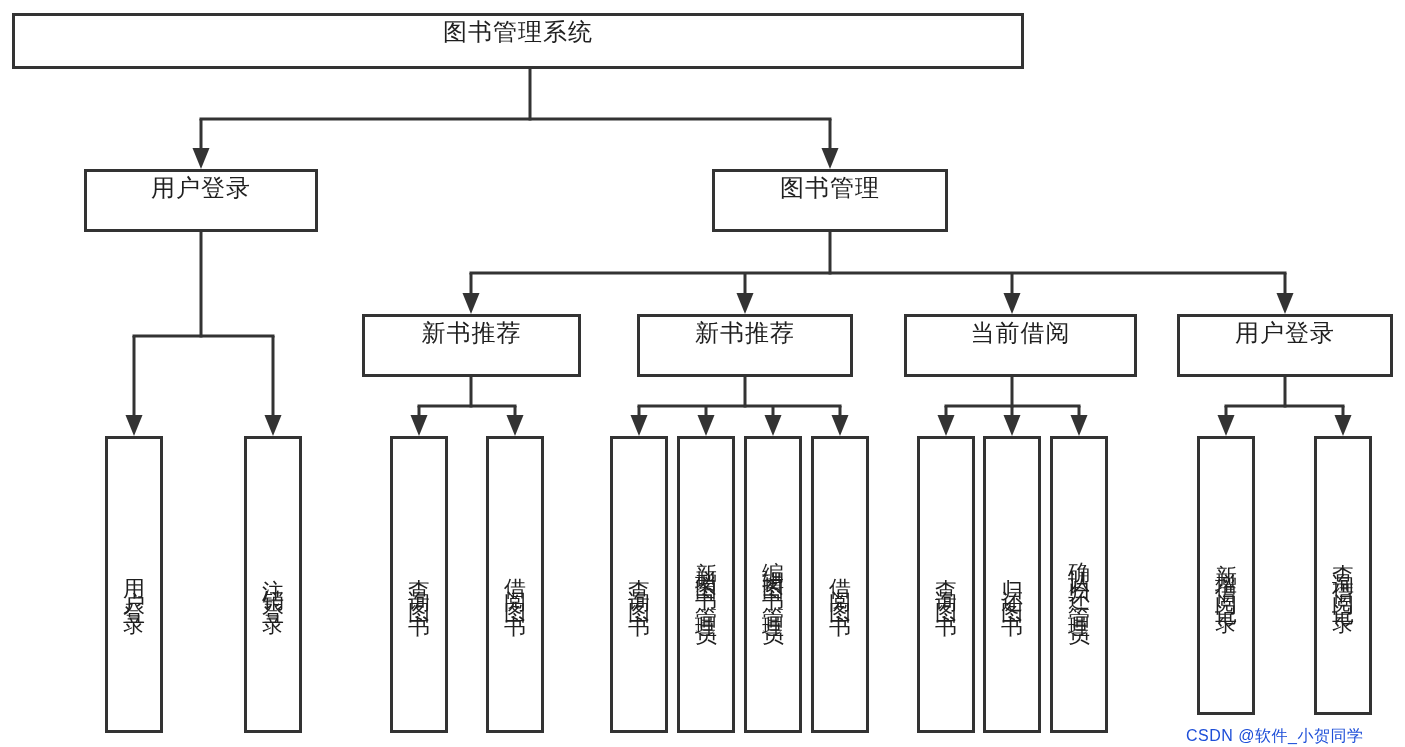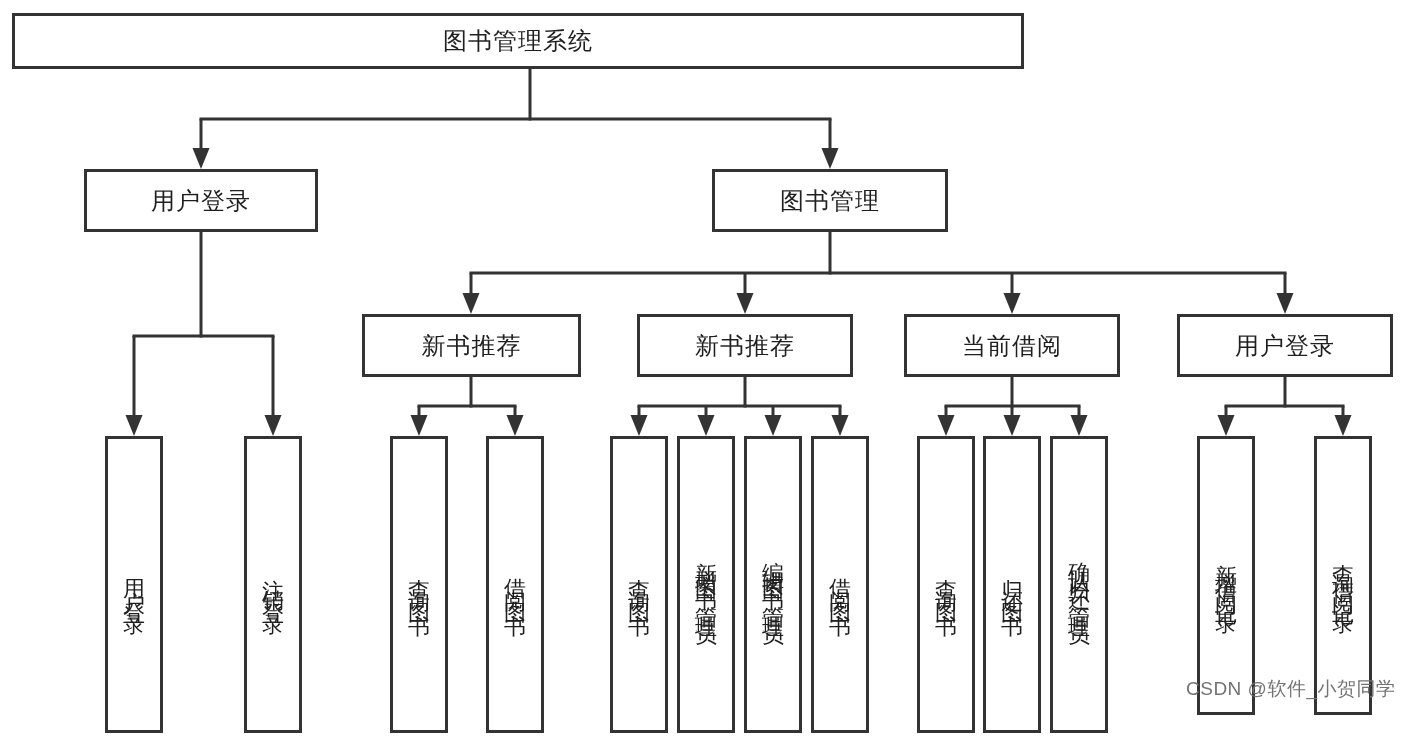--- a/index.html
+++ b/index.html
@@ -5,38 +5,38 @@
   html, body { margin:0; padding:0; background:#ffffff; }
   .stage {
     position:relative; width:1405px; height:747px; background:#ffffff;
     font-family:"Liberation Sans", sans-serif; overflow:hidden;
   }
   svg.connectors { position:absolute; left:0; top:0; width:1405px; height:747px; }
   .connectors line { stroke:#333333; stroke-width:3; }
   .connectors polygon { fill:#333333; stroke:none; }
   .hnode {
     position:absolute; box-sizing:border-box; background:#ffffff;
-    border:3px solid #333333; display:flex; align-items:center; justify-content:center;
+    border:3px solid #333333; display:flex; align-items:flex-start; justify-content:center;
     color:#1f1f1f; font-size:24px; letter-spacing:1px; white-space:nowrap;
   }
   .vnode {
     position:absolute; top:436px; width:58px; height:297px; box-sizing:border-box;
     background:#ffffff; border:3px solid #333333;
     display:flex; align-items:center; justify-content:center; color:#1f1f1f;
   }
   .vnode.shorter { height:279px; }
   .vnode span {
     writing-mode:vertical-rl; text-orientation:mixed;
     font-size:22px; line-height:1; letter-spacing:12px;
   }
   .vnode.mid span  { letter-spacing:10px; }
   .vnode.long span { letter-spacing:9px; }
   .watermark {
-    position:absolute; left:1186px; top:676px; z-index:5;
-    font-size:19px; color:#737373; letter-spacing:0.5px; white-space:nowrap;
+    position:absolute; left:1186px; top:726px; z-index:5;
+    font-size:16px; color:#1d4ed8; letter-spacing:0.5px; white-space:nowrap;
   }
 </style>
 </head>
 <body>
 
 <div class="stage">
 
   <svg class="connectors">
     <g>
       <line x1="530" y1="69" x2="530" y2="120.5"></line>
@@ -116,21 +116,21 @@
   <div class="hnode" style="left:362px;top:314px;width:219px;height:63px">
     <span>新书推荐</span>
   </div>
 
   <div class="hnode" style="left:712px;top:169px;width:236px;height:63px">
     <span>图书管理</span>
   </div>
   <div class="hnode" style="left:637px;top:314px;width:216px;height:63px">
     <span>新书推荐</span>
   </div>
-  <div class="hnode" style="left:904px;top:314px;width:216px;height:63px">
+  <div class="hnode" style="left:904px;top:314px;width:233px;height:63px">
     <span>当前借阅</span>
   </div>
   <div class="hnode" style="left:1177px;top:314px;width:216px;height:63px">
     <span>用户登录</span>
   </div>
 
   <div class="vnode" style="left:105px">
     <span>用户登录</span>
   </div>
   <div class="vnode" style="left:244px">

